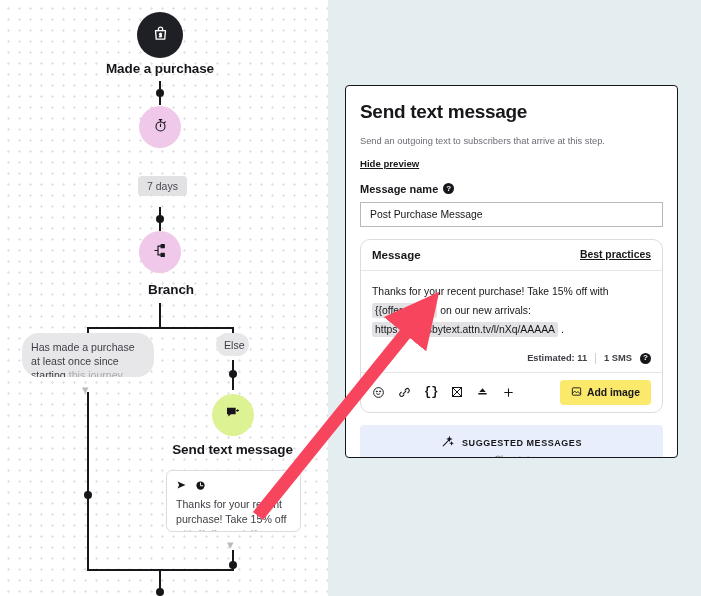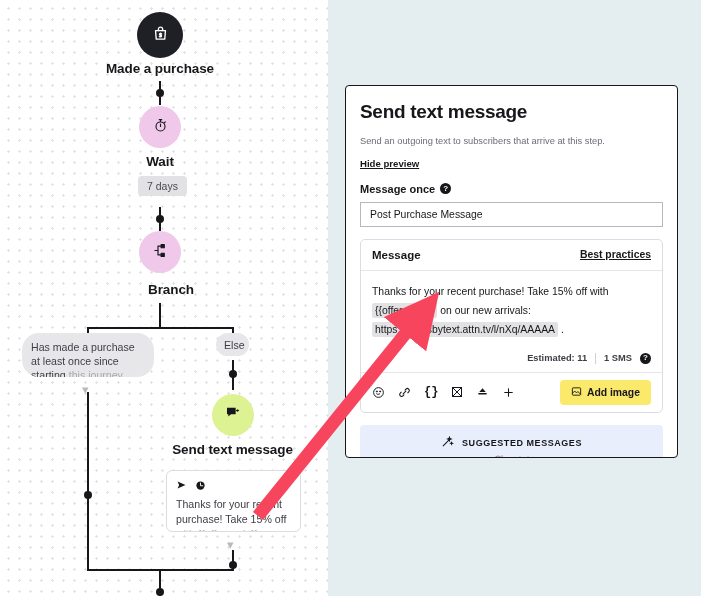--- a/index.html
+++ b/index.html
@@ -119,21 +119,21 @@
     margin-top: 7px; width: 100%;
     border: 1px solid #b7b7bf; border-radius: 0;
     height: 25px; padding: 0 9px;
     font-size: 10.4px; color: #17171b;
     font-family: "Liberation Sans", sans-serif;
     background: #fff; outline: none;
   }
 
   .msg-box {
     margin: 12px 14px 0 14px;
-    border: 1px solid #dcdce0; border-radius: 5px;
+    border: 1px solid #dcdce0; border-radius: 10px;
     overflow: hidden;
   }
   .msg-head {
     display: flex; justify-content: space-between; align-items: center;
     padding: 9px 11px;
     border-bottom: 1px solid #e6e6ea;
   }
   .msg-head-title { font-size: 11.5px; font-weight: bold; color: #17171b; }
   .msg-head-link {
     font-size: 10.4px; font-weight: bold; color: #17171b;
@@ -209,21 +209,20 @@
 
     <div class="node-circle" style="left:139px; top:106px; width:42px; height:42px; background:#f0c9ea;">
       <span>
         <svg width="15" height="15" viewBox="0 0 24 24" fill="none" stroke="#17171b" stroke-width="1.8" stroke-linecap="round" stroke-linejoin="round">
           <circle cx="12" cy="13.5" r="7.2"></circle>
           <path d="M10 2.6h4M12 2.6v2.7M18.2 7.6l1.5-1.5"></path>
           <path d="M12 13.5V9.6"></path>
         </svg>
       </span>
     </div>
-    <div class="node-label" style="left:0; top:154px; width:320px;">Wait</div>
     <div class="pill" style="left:138px; top:176px;">7 days</div>
 
     <div class="edge edge-v" style="left:158.8px; top:207px; height:24px;"></div>
     <div class="dot" style="left:156px; top:215px;"></div>
 
     <div class="node-circle" style="left:139px; top:231px; width:42px; height:42px; background:#f0c9ea;">
       <span>
         <svg width="15" height="15" viewBox="0 0 24 24" fill="none" stroke="#17171b" stroke-width="1.9" stroke-linecap="round" stroke-linejoin="round">
           <path d="M3 12h5M8 12V5h4M8 12v7h4"></path>
           <rect x="13" y="2.6" width="5" height="5" fill="#17171b"></rect>
@@ -294,21 +293,21 @@
 
   <div id="right-bg"></div>
 
   <div id="panel">
     <div class="p-pad">
       <h1>Send text message</h1>
       <div class="p-sub">Send an outgoing text to subscribers that arrive at this step.</div>
       <a class="p-link">Hide preview</a>
 
       <div class="p-fieldlabel">
-        <span>Message once</span>
+        <span>Message name</span>
         <span class="help-dot">?</span>
       </div>
       <input class="p-input" type="text" value="Post Purchase Message" style="">
     </div>
 
     <div class="msg-box">
       <div class="msg-head">
         <span class="msg-head-title">Message</span>
         <a class="msg-head-link">Best practices</a>
       </div>

